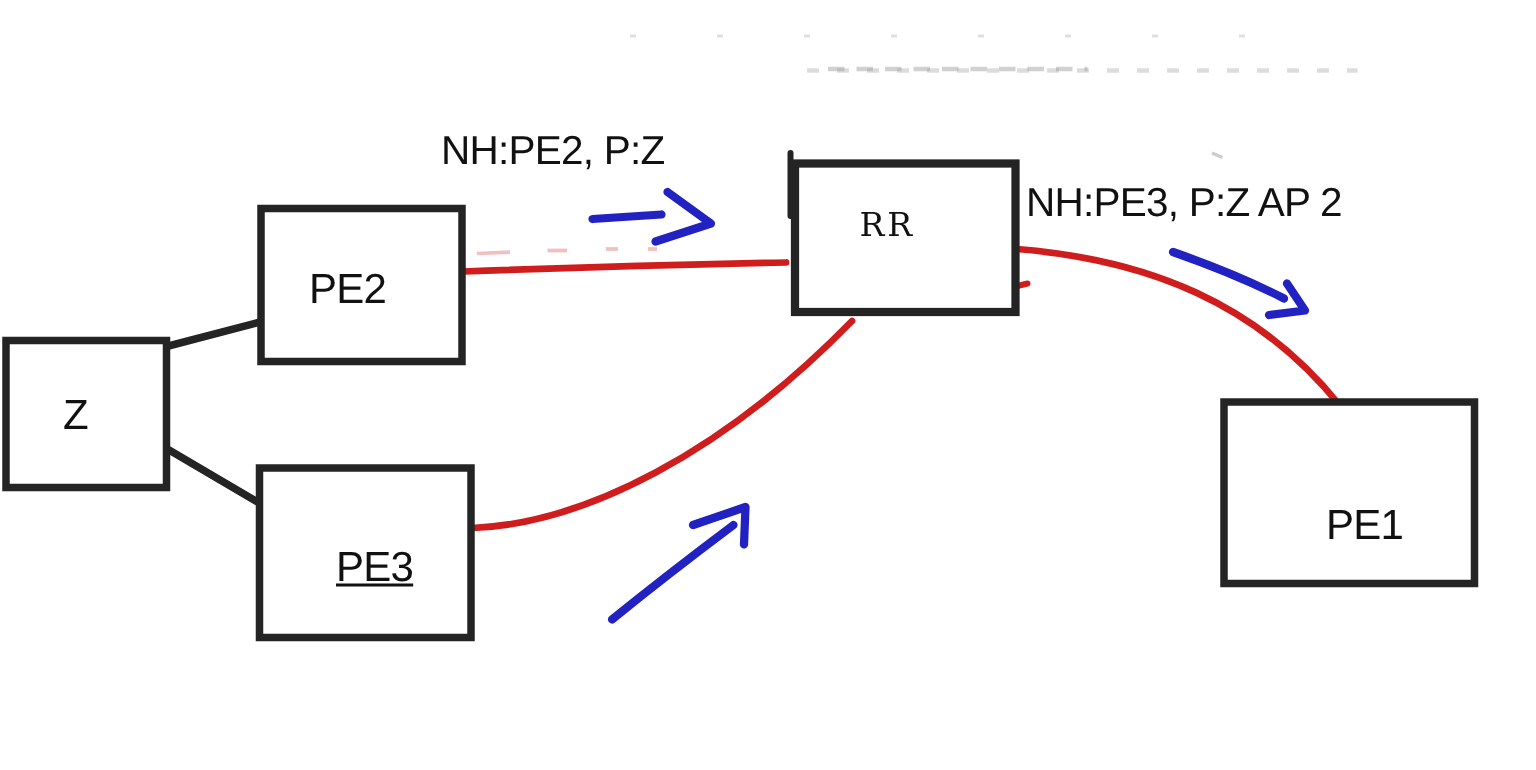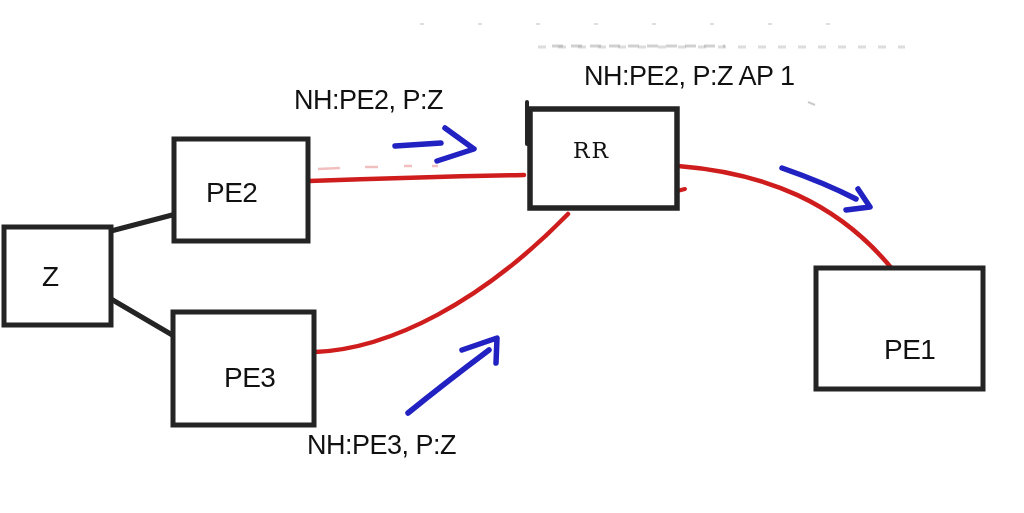--- a/index.html
+++ b/index.html
@@ -75,20 +75,19 @@
       <path d="M462,350 L497,338 L496,363"></path>
     </g>
     <g fill="none" style="stroke:var(--arrow-blue)" stroke-width="5.5" stroke-linecap="round" stroke-linejoin="round">
       <path d="M782,168 Q825,183 856,199"></path>
       <path d="M858,189 L870,207 L846,210"></path>
     </g>
   </svg>
 
   <div class="node-lbl" style="left:42px;top:263px;">Z</div>
   <div class="node-lbl" style="left:206px;top:179px;">PE2</div>
-  <div class="node-lbl" style="left:224px;top:364px;">PE3</div>
+  <div class="node-lbl" style="left:224px;top:364px;text-decoration:underline;">PE3</div>
   <div class="rr-lbl" style="left:573px;top:140px;">RR</div>
   <div class="node-lbl" style="left:884px;top:336px;">PE1</div>
 
   <div class="lbl" style="left:294px;top:87px;">NH:PE2, P:Z</div>
-  <div class="lbl" style="left:584px;top:63px;">NH:PE2, P:Z AP 1</div>
-  <div class="lbl" style="left:307px;top:432px;">NH:PE3, P:Z</div>
+  <div class="lbl" style="left:684px;top:122px;">NH:PE3, P:Z AP 2</div>
 </div>
 
 </body></html>

